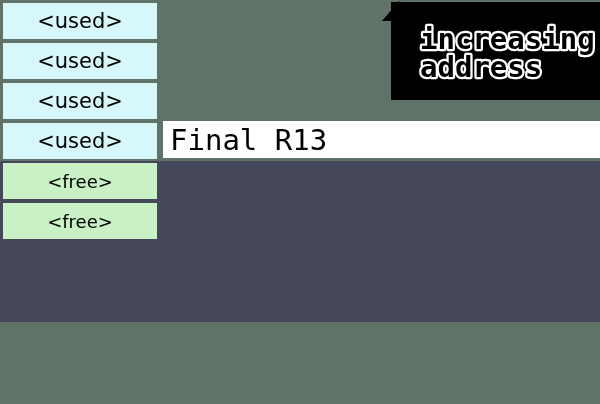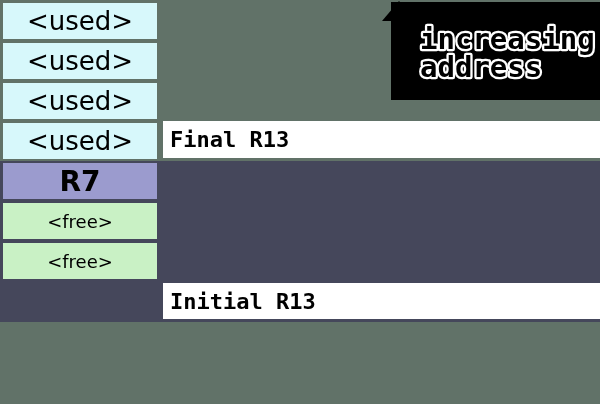--- a/index.html
+++ b/index.html
@@ -33,42 +33,42 @@
     position: absolute;
     left: 163px; right: 0;
     background: var(--pointer_band);
     display: flex;
     align-items: center;
   }
   .sp-band.final   { top: 121px; height: 37px; }
   .sp-band.initial { top: 283px; height: 36px; }
   .sp-label {
     font-family: "DejaVu Sans Mono", monospace;
-    font-weight: bold;
-    font-size: 22px;
+    font-weight: normal;
+    font-size: 29px;
     color: var(--text);
     padding-left: 7px;
     white-space: pre;
   }
   
   .cells {
     position: absolute;
     left: 3px; top: 3px;
     width: 154px;
   }
   .cell {
     height: 36px;
     margin-bottom: 4px;
     display: flex;
     align-items: center;
     justify-content: center;
     color: var(--text);
     white-space: pre;
   }
-  .cell.used     { background: var(--used_cell);     font-size: 26px; }
+  .cell.used     { background: var(--used_cell);     font-size: 21px; }
   .cell.register { background: var(--register_cell); font-size: 28px; font-weight: bold; }
   .cell.free     { background: var(--free_cell);     font-size: 18px; }
   
   .arrow-svg {
     position: absolute;
     left: 375px; top: 0;
     width: 225px; height: 102px;
   }
   .arrow-shape { fill: var(--arrow); }
   .arrow-text {
@@ -86,30 +86,26 @@
 <body>
 
 <div class="diagram">
 
   <div class="frame-region"></div>
 
   <div class="sp-band final">
     <span class="sp-label">Final R13</span>
   </div>
 
-  <div class="sp-band initial">
-    <span class="sp-label">Initial R13</span>
-  </div>
 
   <div class="cells">
     <div class="cell used">&lt;used&gt;</div>
     <div class="cell used">&lt;used&gt;</div>
     <div class="cell used">&lt;used&gt;</div>
     <div class="cell used">&lt;used&gt;</div>
-    <div class="cell register">R7</div>
     <div class="cell free">&lt;free&gt;</div>
     <div class="cell free">&lt;free&gt;</div>
   </div>
 
   <svg class="arrow-svg" viewBox="375 0 225 102">
     <g>
       <rect class="arrow-shape" x="391" y="2" width="209" height="98"></rect>
       <polygon class="arrow-shape" points="382,21 399,1 416,21"></polygon>
     </g>
     <text class="arrow-text" x="420" y="49">increasing</text>

